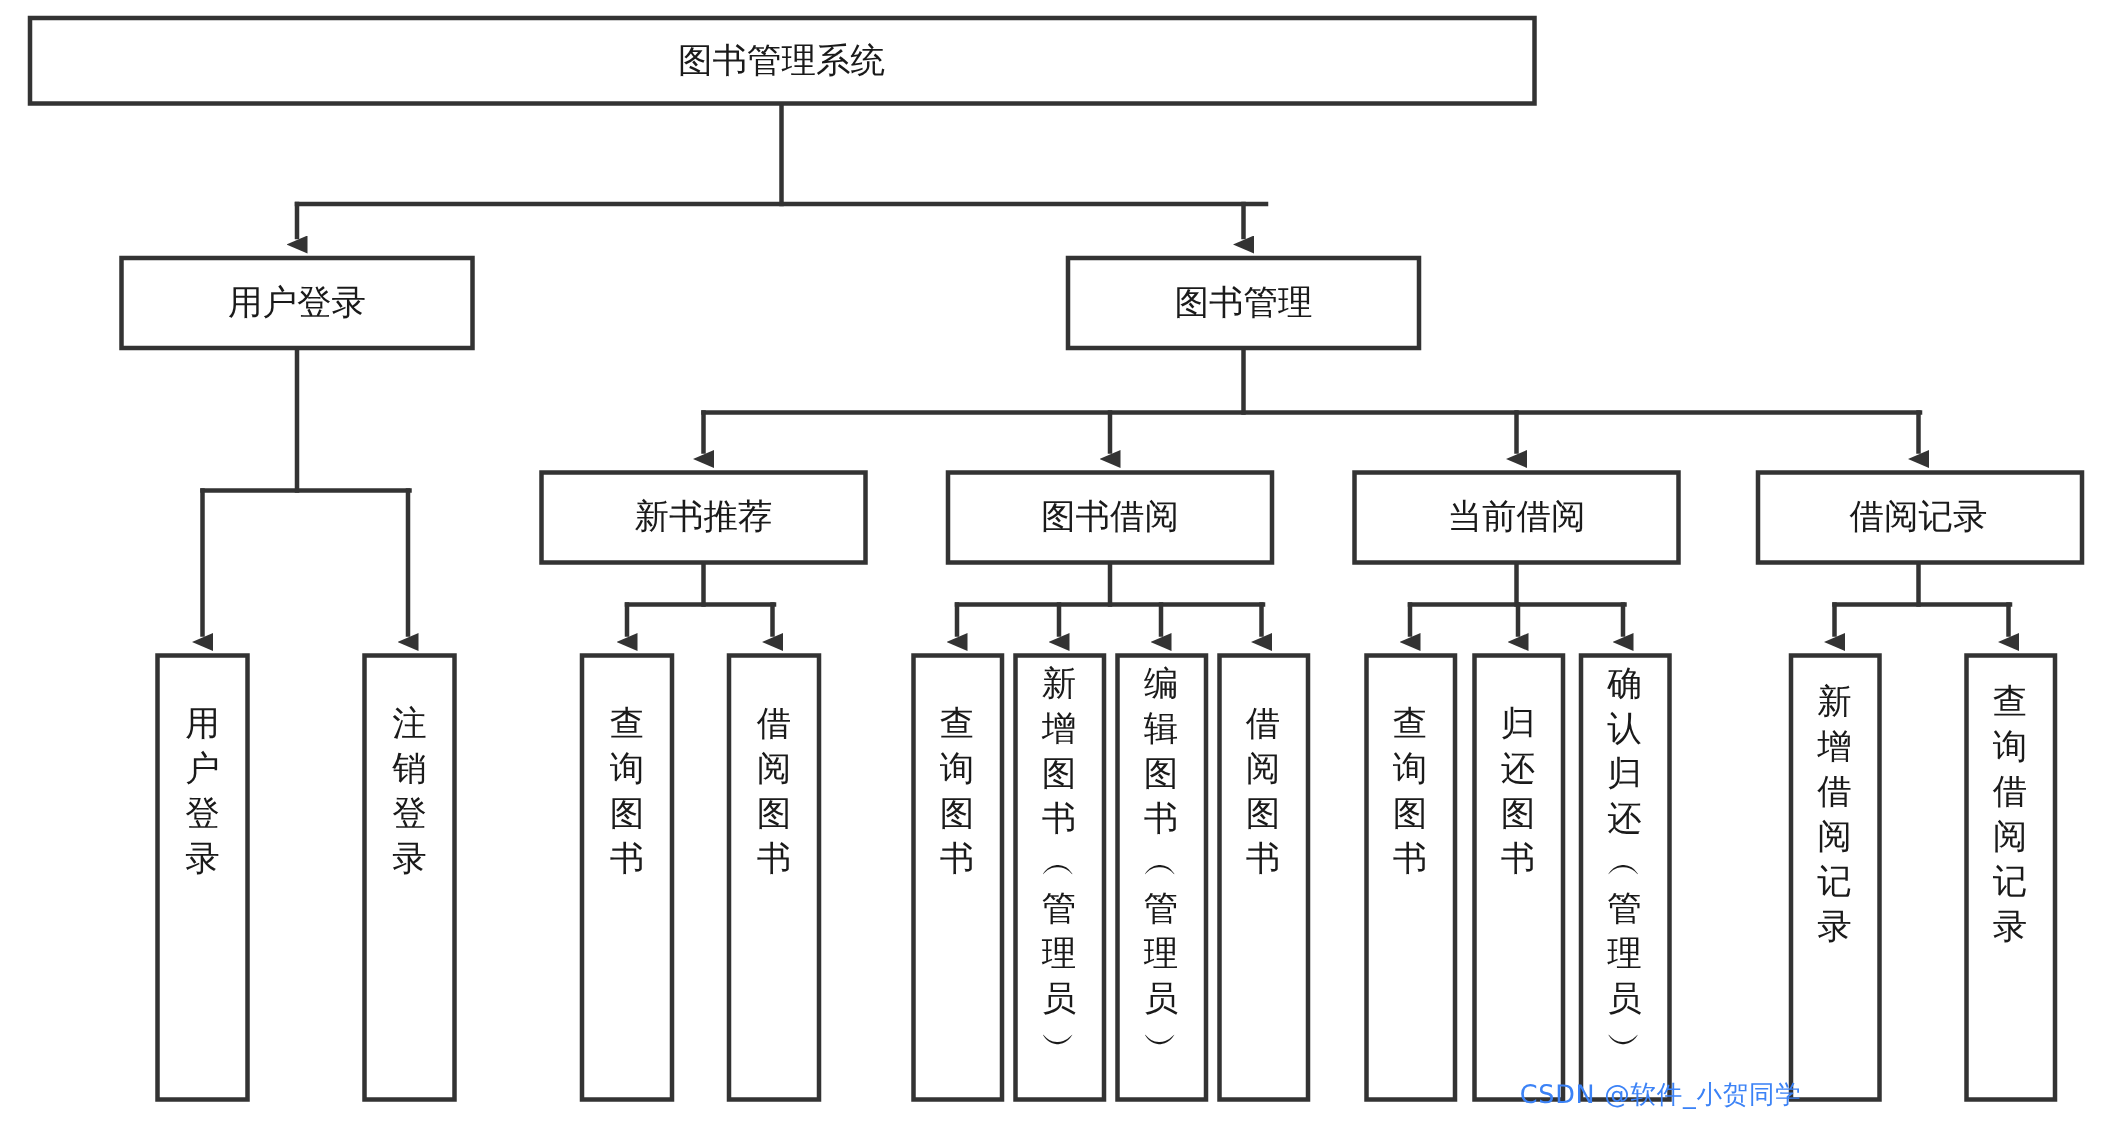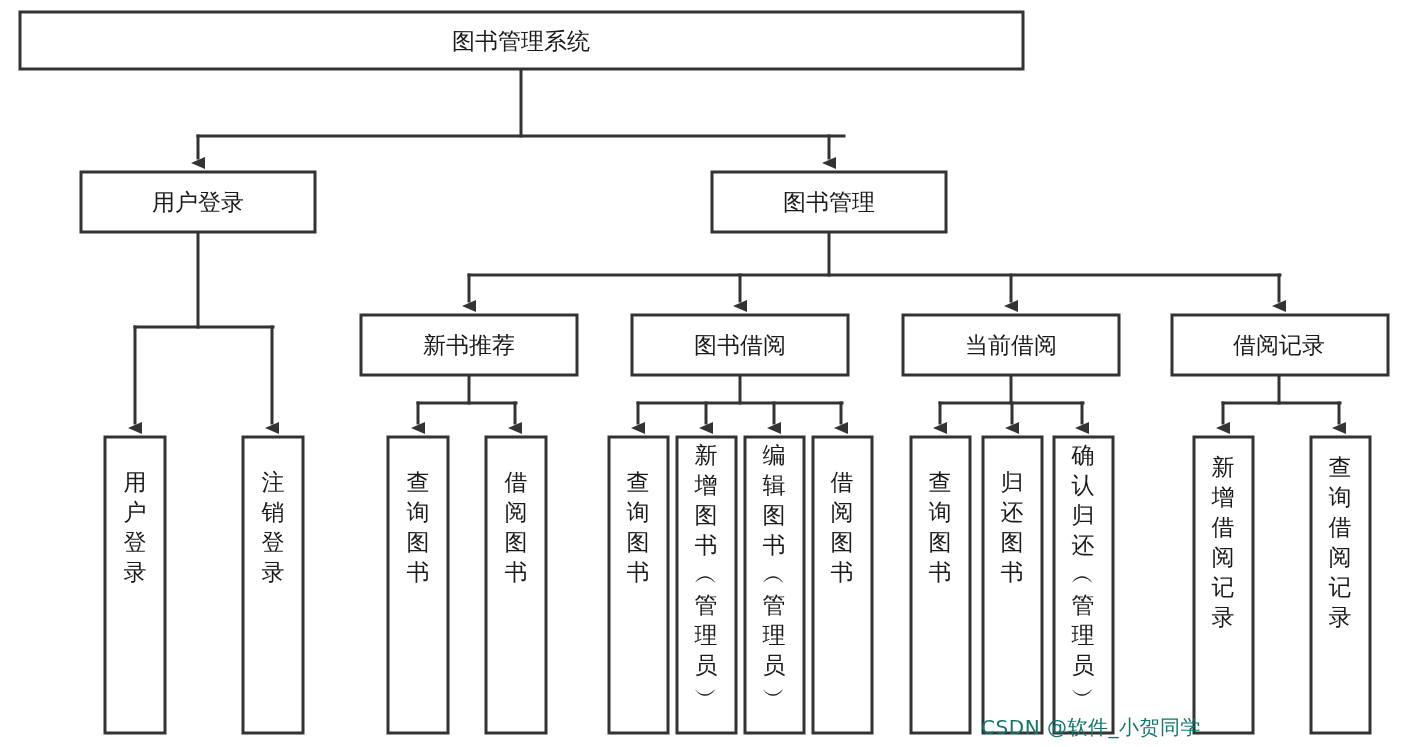--- a/index.html
+++ b/index.html
@@ -50,22 +50,22 @@
     font-family: "DejaVu Sans", "Liberation Sans", sans-serif;
     font-size: 23px;
     fill: #1a1a1a;
     text-anchor: middle;
   }
   .watermark {
     position: absolute;
     right: 10px;
     bottom: 6px;
     font-family: "DejaVu Sans", "Liberation Sans", sans-serif;
-    font-size: 20px;
-    color: #0f766e;
+    font-size: 17px;
+    color: #3b82f6;
     white-space: nowrap;
     letter-spacing: 0.5px;
   }
 </style>
 </head>
 <body>
 
 <div id="diagram-root">
 
   <svg id="flow" viewBox="0 0 1405 747">

